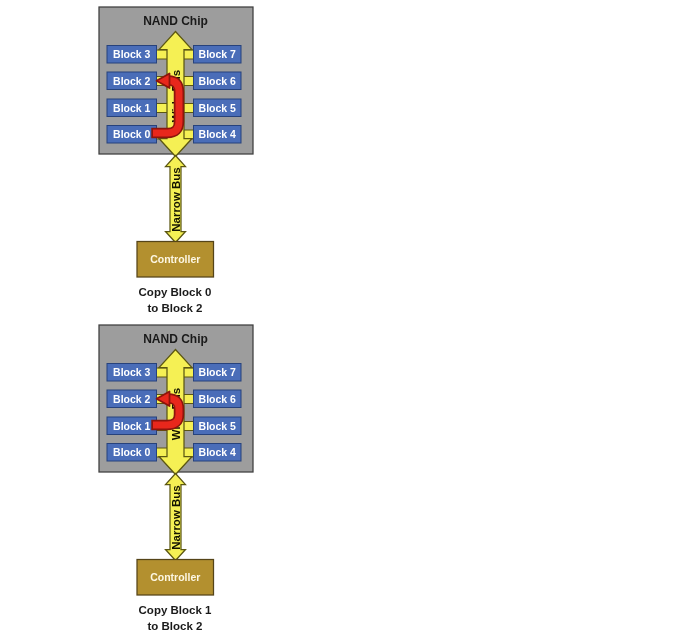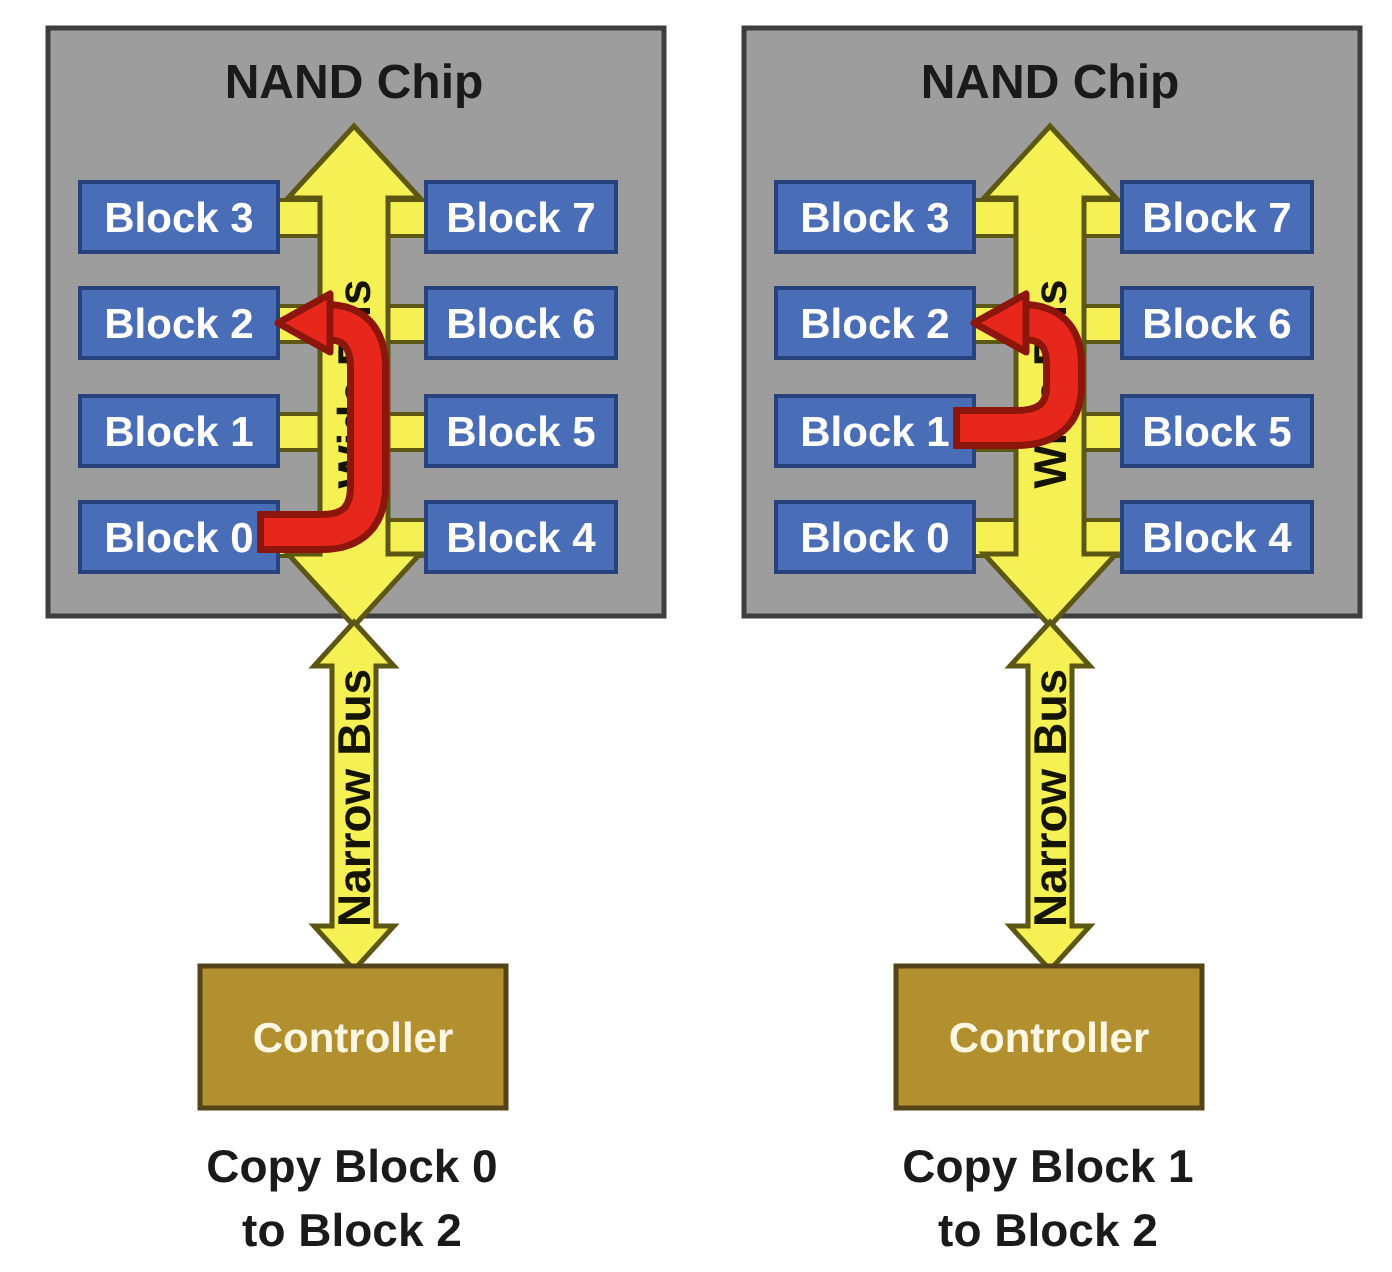--- a/index.html
+++ b/index.html
@@ -1,16 +1,16 @@
 <!DOCTYPE html>
 <html><head>
 <meta charset="utf-8">
 <style>
   html,body{margin:0;padding:0;background:#fff;}
-  #page{position:relative;width:696px;height:636px;background:#fff;overflow:hidden;display:flex;}
+  #page{position:relative;width:696px;height:636px;background:#fff;overflow:hidden;display:flex;flex-direction:column;}
   .panel{width:348px;height:636px;}
   svg text{font-family:"Liberation Sans",sans-serif;font-weight:bold;text-anchor:middle;}
   .t-title{font-size:24px;}
   .t-block{font-size:21px;}
   .t-bus{font-size:23px;}
   .t-ctrl{font-size:21px;}
   .t-cap{font-size:23px;}
   .chip{stroke-width:2.5;}
   .blockr{stroke-width:2;}
   .stub{stroke-width:2;}

